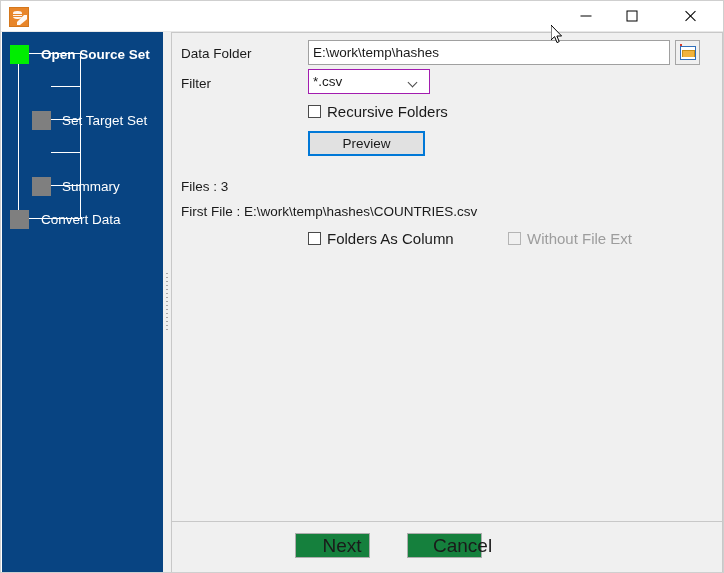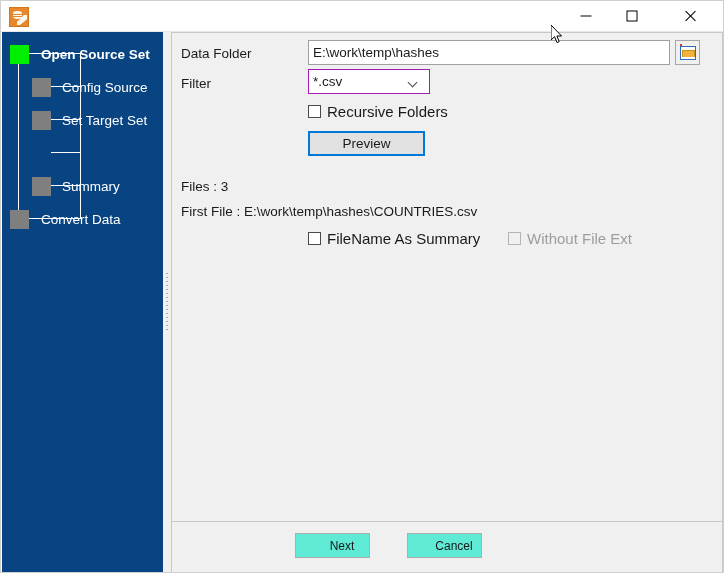--- a/index.html
+++ b/index.html
@@ -271,24 +271,24 @@
     position: absolute; left: 170px; top: 521px;
     width: 552px; height: 51px;
     background: #f0f0f0;
     border-left: 1px solid #c8c8c8;
     border-right: 1px solid #c8c8c8;
     border-bottom: 1px solid #c8c8c8;
   }
   .footbtn {
     position: absolute; top: 11px;
     width: 75px; height: 25px;
-    background: #5eead4;
+    background: #15803d;
     border: 1px solid #adadad;
     font-family: "Liberation Sans", sans-serif;
-    font-size: 12px;
+    font-size: 19px;
     color: #1a1a1a;
     cursor: default;
     padding-left: 25px;
   }
   #btn-next   { left: 123px; }
   #btn-cancel { left: 235px; }
 
   
   #cursor {
     position: absolute; left: 550px; top: 24px;
@@ -324,24 +324,20 @@
     <div class="conn" id="tick-1"></div>
     <div class="conn" id="tick-2"></div>
     <div class="conn" id="tick-3"></div>
     <div class="conn" id="tick-4"></div>
     <div class="conn" id="tick-5"></div>
 
     <div class="step active" id="step-0">
       <span class="marker active"></span>
       <span class="label">Open Source Set</span>
     </div>
-    <div class="step" id="step-1">
-      <span class="marker"></span>
-      <span class="label">Config Source</span>
-    </div>
     <div class="step" id="step-2">
       <span class="marker"></span>
       <span class="label">Set Target Set</span>
     </div>
     <div class="step" id="step-4">
       <span class="marker"></span>
       <span class="label">Summary</span>
     </div>
     <div class="step" id="step-5">
       <span class="marker"></span>
@@ -373,21 +369,21 @@
       <span>Recursive Folders</span>
     </label>
 
     <button id="btn-preview">Preview</button>
 
     <span class="infotext" id="txt-files">Files : 3</span>
     <span class="infotext" id="txt-firstfile">First File : E:\work\temp\hashes\COUNTRIES.csv</span>
 
     <label class="cbwrap" id="cb-filename">
       <span class="cbbox"></span>
-      <span>FileName As Summary</span>
+      <span>Folders As Column</span>
     </label>
 
     <label class="cbwrap disabled" id="cb-withoutext">
       <span class="cbbox"></span>
       <span>Without File Ext</span>
     </label>
   </div>
 
   <div id="footer">
     <button class="footbtn" id="btn-next">Next</button>

